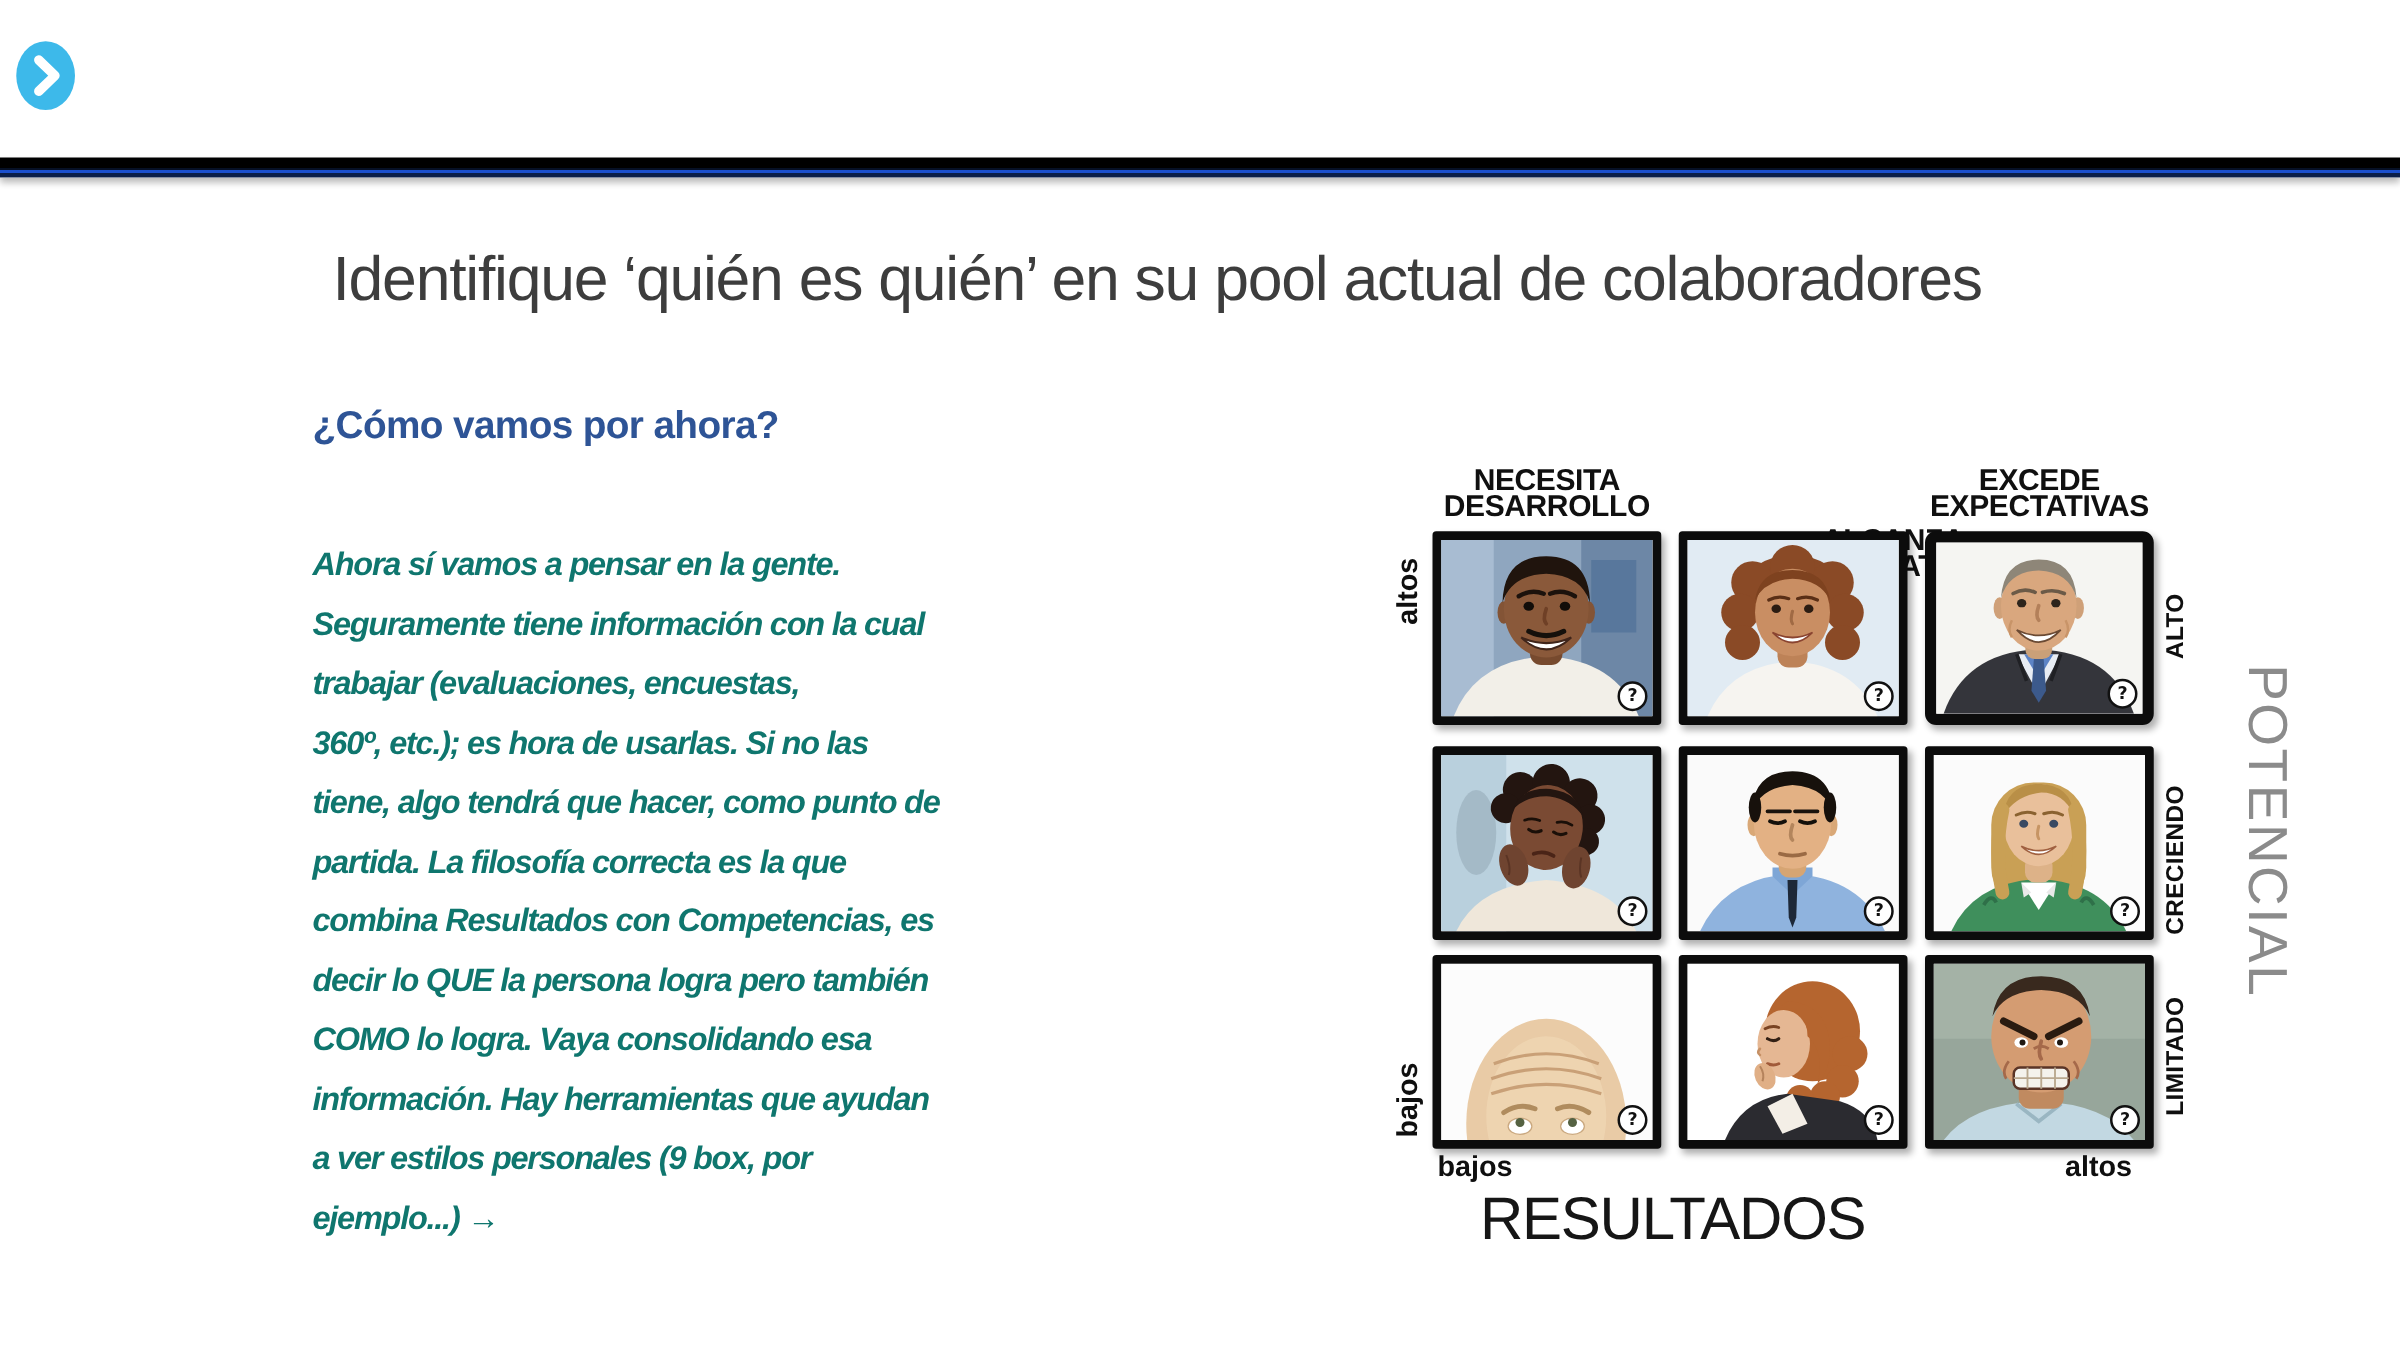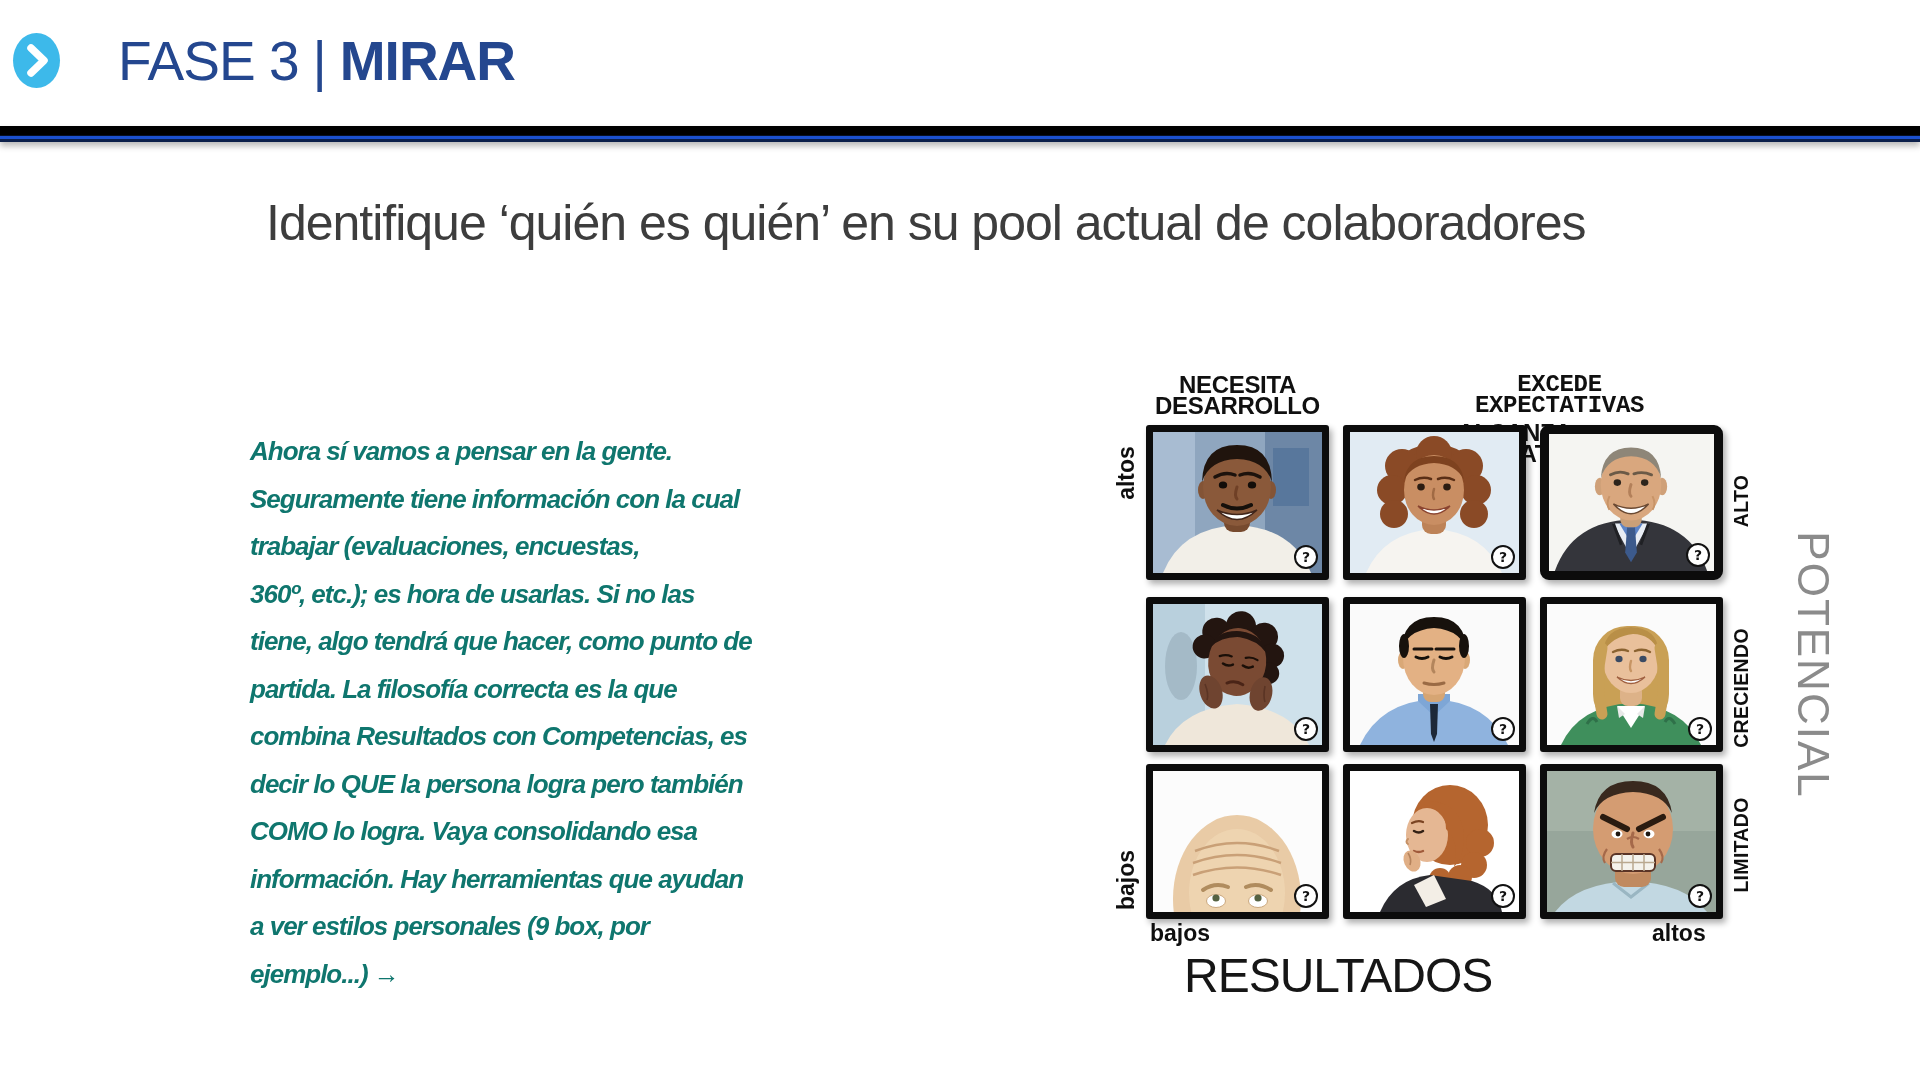--- a/index.html
+++ b/index.html
@@ -52,48 +52,46 @@
 <body>
 
 <div class="slide">
 
   <div class="logo">
     <svg viewBox="0 0 47 55">
         <path d="M18 15 L31 27.5 L18 40" fill="none" stroke="#ffffff" stroke-width="7.5" stroke-linecap="round" stroke-linejoin="round"></path>
       </svg>
   </div>
 
-  <div class="hdr">
-    <span class="hdr-phase">FASE 3</span><span class="hdr-sep">|</span><span class="hdr-name">MIRAR</span>
-  </div>
 
   <div class="rule"></div>
 
   <h1 class="title">Identifique ‘quién es quién’ en su pool actual de colaboradores</h1>
 
+  <div class="subhead">¿Cómo vamos por ahora?</div>
 
   <div class="body-text">Ahora sí vamos a pensar en la gente.
 Seguramente tiene información con la cual
 trabajar (evaluaciones, encuestas,
 360º, etc.); es hora de usarlas. Si no las
 tiene, algo tendrá que hacer, como punto de
 partida. La filosofía correcta es la que
 combina Resultados con Competencias, es
 decir lo QUE la persona logra pero también
 COMO lo logra. Vaya consolidando esa
 información. Hay herramientas que ayudan
 a ver estilos personales (9 box, por
 ejemplo...) →</div>
 
   <div class="matrix">
       <div class="col-header" style="left: 1146px;">NECESITA
 DESARROLLO</div>
       <div class="col-header" style="left: 1423px; margin-top: 48px;">ALCANZA
 EXPECTATIVAS</div>
-      <div class="col-header" style="left: 1468px; font-family: Liberation Mono, monospace;">EXCEDE
+      <div class="col-header" style="left: 1540px;">EXCEDE
 EXPECTATIVAS</div>
       <div class="cell" title="smiling young black man in white shirt, blue office background" style="left: 1146px; top: 425px;">
         <svg viewBox="0 0 169 141" preserveAspectRatio="none">
   <rect width="169" height="141" fill="#8FA6BF"></rect>
   <rect x="112" width="57" height="141" fill="#6D87A6"></rect>
   <rect x="0" width="42" height="141" fill="#a8bcd2"></rect>
   <rect x="120" y="16" width="36" height="58" fill="#4d6f96" opacity=".65"></rect>
   <path d="M10 141 Q28 96 84 93 Q140 96 158 141 Z" fill="#F2EFE8"></path>
   <rect x="71" y="74" width="26" height="26" rx="9" fill="#774a2e"></rect>
   <ellipse cx="50" cy="58" rx="5" ry="9" fill="#835436"></ellipse>

